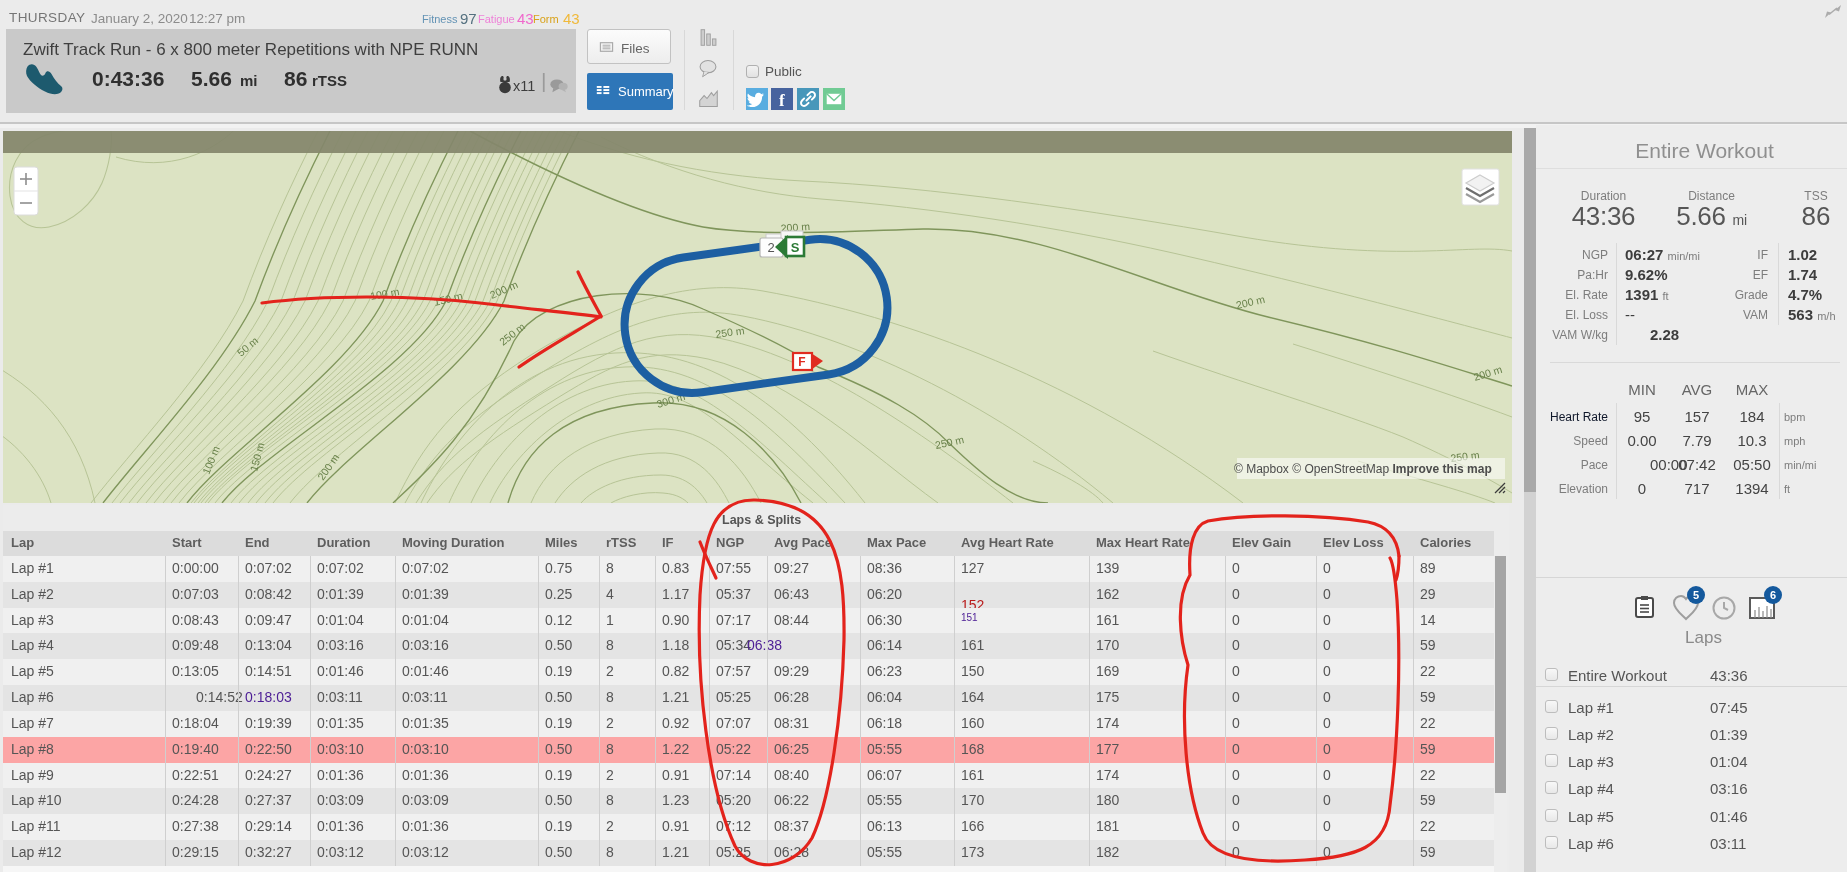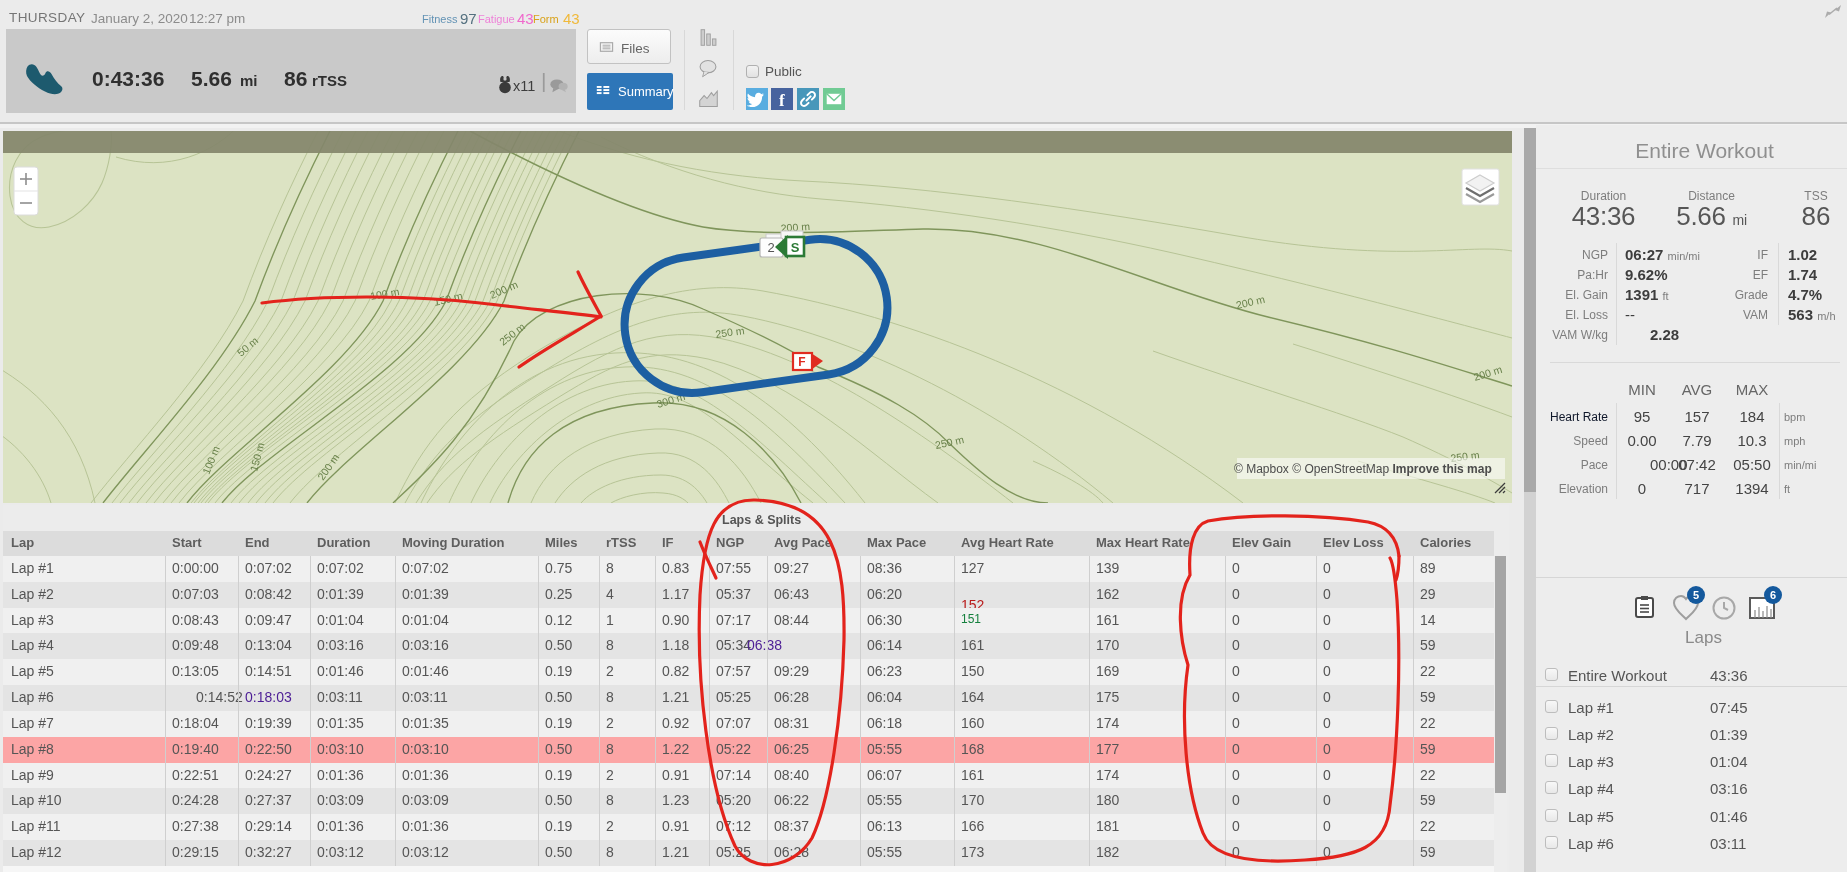--- a/index.html
+++ b/index.html
@@ -20,20 +20,21 @@
 <div class="abs" style="left:517px;top:10px;font-size:15px;color:#f068cc;">43</div>
 <div class="abs" style="left:533px;top:13px;font-size:11px;color:#d9a21a;">Form</div>
 <div class="abs" style="left:563px;top:10px;font-size:15px;color:#f0b93a;">43</div>
 <svg class="abs" style="left:1825px;top:4px;" width="16" height="15" viewBox="0 0 16 15">
 <path d="M10 6 L16 1 L14 7.5 Z" fill="#ababab"></path>
     <path d="M6 8.5 L0 14 L2 7.5 Z" fill="#ababab"></path>
 <line x1="4" y1="10.5" x2="12" y2="4" stroke="#ababab" stroke-width="1.6"></line>
 </svg>
 
 <div class="abs" style="left:6px;top:29px;width:570px;height:84px;background:#c9c9c9;">
+  <div class="abs" style="left:17px;top:11px;font-size:17px;color:#3f3f3f;">Zwift Track Run - 6 x 800 meter Repetitions with NPE RUNN</div>
   <svg class="abs" style="left:17px;top:33px;" width="40" height="36" viewBox="0 0 40 36">
     <path d="M 4.5,4.5 C 7,1.5 11,1.5 13.5,5 C 15.5,8 16.5,11.5 18,13 C 19.5,14.5 21.5,13.5 22.5,11 C 23.5,8.5 26.5,8.5 28.5,12 C 31,16.5 34.5,21.5 38,24 C 40,25.5 40,28.5 37.5,30.5 C 34,33.2 28,32.5 22,29.5 C 14,25.5 7,19.5 4,14 C 2.5,11 3,7 4.5,4.5 Z" fill="#1d5a6e"></path>
   </svg>
   <div class="abs" style="left:86px;top:38px;font-size:21px;font-weight:bold;color:#2f2f2f;">0:43:36</div>
   <div class="abs" style="left:185px;top:38px;font-size:21px;font-weight:bold;color:#2f2f2f;">5.66</div>
   <div class="abs" style="left:234px;top:43px;font-size:15px;font-weight:bold;color:#2f2f2f;">mi</div>
   <div class="abs" style="left:278px;top:38px;font-size:21px;font-weight:bold;color:#2f2f2f;">86</div>
   <div class="abs" style="left:306px;top:43px;font-size:15px;font-weight:bold;color:#2f2f2f;">rTSS</div>
   <svg class="abs" style="left:493px;top:46px;" width="12" height="19" viewBox="0 0 12 19">
     <path d="M 1.5,7 C 0.5,4 1.5,1.5 3,1 C 4,0.6 5,1.8 4.6,3 C 4.3,4 4.5,5 5,5.5 L 7,5.5 C 7.5,5 7.7,4 7.4,3 C 7,1.8 8,0.6 9,1 C 10.5,1.5 11.5,4 10.5,7 Z" fill="#3a3a3a"></path>
@@ -314,21 +315,21 @@
 <span class="abs" style="left:169px;top:3.5px;font-size:14px;color:#555;white-space:nowrap;">0:08:43</span>
 <span class="abs" style="left:242px;top:3.5px;font-size:14px;color:#555;white-space:nowrap;">0:09:47</span>
 <span class="abs" style="left:314px;top:3.5px;font-size:14px;color:#555;white-space:nowrap;">0:01:04</span>
 <span class="abs" style="left:399px;top:3.5px;font-size:14px;color:#555;white-space:nowrap;">0:01:04</span>
 <span class="abs" style="left:542px;top:3.5px;font-size:14px;color:#555;white-space:nowrap;">0.12</span>
 <span class="abs" style="left:603px;top:3.5px;font-size:14px;color:#555;white-space:nowrap;">1</span>
 <span class="abs" style="left:659px;top:3.5px;font-size:14px;color:#555;white-space:nowrap;">0.90</span>
 <span class="abs" style="left:713px;top:3.5px;font-size:14px;color:#555;white-space:nowrap;">07:17</span>
 <span class="abs" style="left:771px;top:3.5px;font-size:14px;color:#555;white-space:nowrap;">08:44</span>
 <span class="abs" style="left:864px;top:3.5px;font-size:14px;color:#555;white-space:nowrap;">06:30</span>
-<span class="abs" style="left:958px;top:3.5px;font-size:12px;color:#15803d;white-space:nowrap;">151</span>
+<span class="abs" style="left:958px;top:3.5px;font-size:10px;color:#4c1d95;white-space:nowrap;">151</span>
 <span class="abs" style="left:1093px;top:3.5px;font-size:14px;color:#555;white-space:nowrap;">161</span>
 <span class="abs" style="left:1229px;top:3.5px;font-size:14px;color:#555;white-space:nowrap;">0</span>
 <span class="abs" style="left:1320px;top:3.5px;font-size:14px;color:#555;white-space:nowrap;">0</span>
 <span class="abs" style="left:1417px;top:3.5px;font-size:14px;color:#555;white-space:nowrap;">14</span>
 <span class="abs" style="left:162px;top:0;width:1px;height:26px;background:#cfcfcf;"></span>
 <span class="abs" style="left:235px;top:0;width:1px;height:26px;background:#cfcfcf;"></span>
 <span class="abs" style="left:307px;top:0;width:1px;height:26px;background:#cfcfcf;"></span>
 <span class="abs" style="left:392px;top:0;width:1px;height:26px;background:#cfcfcf;"></span>
 <span class="abs" style="left:535px;top:0;width:1px;height:26px;background:#cfcfcf;"></span>
 <span class="abs" style="left:596px;top:0;width:1px;height:26px;background:#cfcfcf;"></span>
@@ -652,21 +653,21 @@
 <div class="abs" style="left:20px;top:64px;width:95px;text-align:center;font-size:12px;color:#7d7d7d;">Duration</div>
 <div class="abs" style="left:20px;top:76px;width:95px;text-align:center;font-size:26px;letter-spacing:-0.3px;color:#565656;">43:36</div>
 <div class="abs" style="left:128px;top:64px;width:95px;text-align:center;font-size:12px;color:#7d7d7d;">Distance</div>
 <div class="abs" style="left:128px;top:76px;width:95px;text-align:center;font-size:26px;letter-spacing:-0.3px;color:#565656;">5.66 <span style="font-size:14px;">mi</span></div>
 <div class="abs" style="left:250px;top:64px;width:60px;text-align:center;font-size:12px;color:#7d7d7d;">TSS</div>
 <div class="abs" style="left:250px;top:76px;width:60px;text-align:center;font-size:26px;color:#565656;">86</div>
 <div class="abs" style="left:0px;top:123px;width:72px;text-align:right;font-size:12px;color:#7d7d7d;">NGP</div>
 <div class="abs" style="left:89px;top:121px;font-size:15px;color:#3d3d3d;white-space:nowrap;"><b>06:27</b> <span style="font-size:11px;color:#7d7d7d;">min/mi</span></div>
 <div class="abs" style="left:0px;top:143px;width:72px;text-align:right;font-size:12px;color:#7d7d7d;">Pa:Hr</div>
 <div class="abs" style="left:89px;top:141px;font-size:15px;color:#3d3d3d;white-space:nowrap;"><b>9.62%</b></div>
-<div class="abs" style="left:0px;top:163px;width:72px;text-align:right;font-size:12px;color:#7d7d7d;">El. Gain</div>
+<div class="abs" style="left:0px;top:163px;width:72px;text-align:right;font-size:12px;color:#7d7d7d;">El. Rate</div>
 <div class="abs" style="left:89px;top:161px;font-size:15px;color:#3d3d3d;white-space:nowrap;"><b>1391</b> <span style="font-size:11px;color:#7d7d7d;">ft</span></div>
 <div class="abs" style="left:0px;top:183px;width:72px;text-align:right;font-size:12px;color:#7d7d7d;">El. Loss</div>
 <div class="abs" style="left:89px;top:181px;font-size:15px;color:#3d3d3d;white-space:nowrap;">--</div>
 <div class="abs" style="left:0px;top:203px;width:72px;text-align:right;font-size:12px;color:#7d7d7d;">VAM W/kg</div>
 <div class="abs" style="left:89px;top:201px;font-size:15px;color:#3d3d3d;white-space:nowrap;margin-left:25px;"><b>2.28</b></div>
 <div class="abs" style="left:170px;top:123px;width:62px;text-align:right;font-size:12px;color:#7d7d7d;">IF</div>
 <div class="abs" style="left:252px;top:121px;font-size:15px;color:#3d3d3d;white-space:nowrap;"><b>1.02</b></div>
 <div class="abs" style="left:170px;top:143px;width:62px;text-align:right;font-size:12px;color:#7d7d7d;">EF</div>
 <div class="abs" style="left:252px;top:141px;font-size:15px;color:#3d3d3d;white-space:nowrap;"><b>1.74</b></div>
 <div class="abs" style="left:170px;top:163px;width:62px;text-align:right;font-size:12px;color:#7d7d7d;">Grade</div>

